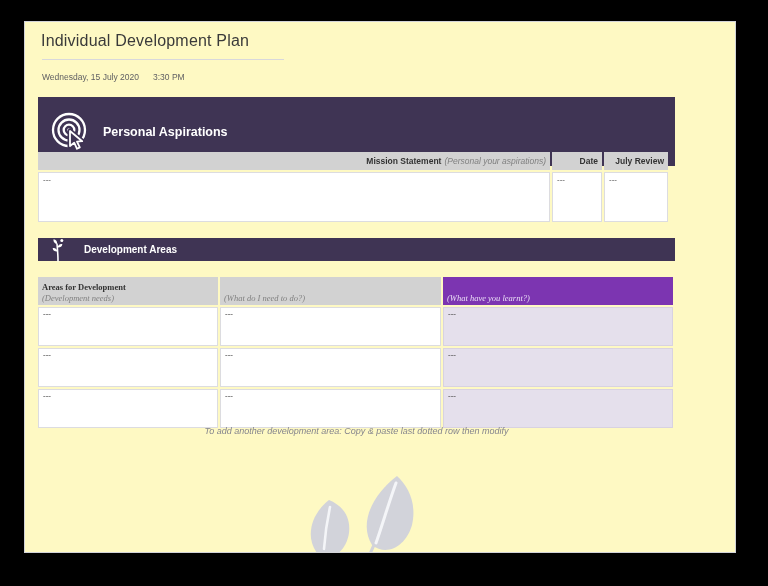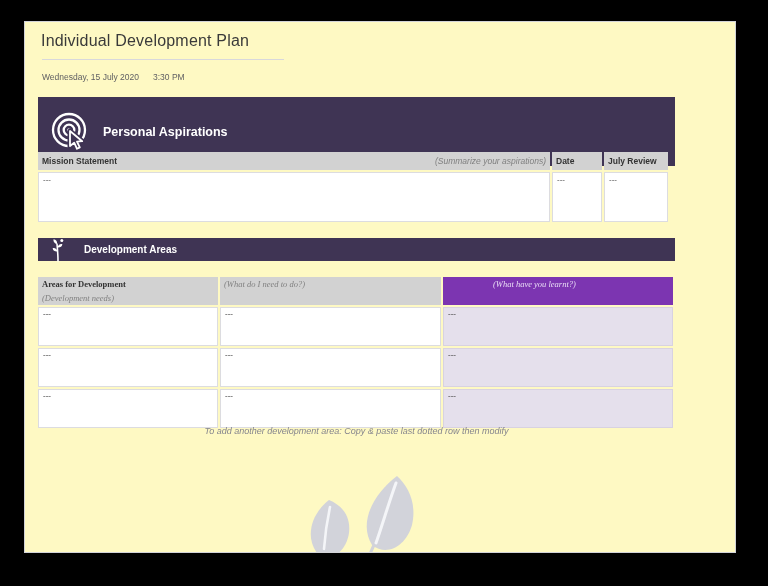--- a/index.html
+++ b/index.html
@@ -58,29 +58,29 @@
   .dev-grid{
     top:255px;width:637px;
     grid-template-columns:180px 221px 230px;
     grid-template-rows:28px 39px 39px 39px;
     font-family:Liberation Serif, serif;
   }
   .hcell{
     background:#d2d2d2;
     font-size:8.5px;color:#333;
     padding:2px 4px 1px 4px;
-    display:flex;flex-direction:column;justify-content:space-between;
+    display:flex;flex-direction:column;justify-content:flex-end;
     line-height:11px;
     white-space:nowrap;overflow:hidden;
   }
   .hcell .lbl{font-weight:bold;}
   .hcell .hint{font-style:italic;color:#818181;font-weight:normal;}
   .hcell.inline{flex-direction:row;gap:3px;align-items:center;}
   .hcell.purple{background:#7c35b1;color:#fff;}
-  .hcell.purple .hint{color:#e9dcf5;margin-left:46px;}
+  .hcell.purple .hint{color:#e9dcf5;}
   .bcell{
     background:#fff;
     border:1px solid #dcdce0;
     font-size:8px;color:#4a4a4a;
     padding:2px 4px;
     line-height:10px;
   }
   .bcell.lavender{background:#e5e0ec;border-color:#d8d2e1;}
   
   .footnote{
@@ -118,21 +118,21 @@
           <path d="M0,0 L0,15 L4.2,11.7 L7,17.8 L9.8,16.4 L7,10.6 L12.2,10.2 Z" fill="#3f3454" stroke="#fff" stroke-width="1.8" stroke-linejoin="round"></path>
         </g>
       </svg>
     </span>
     <span class="banner-label">Personal Aspirations</span>
   </div>
 
   <div class="grid mission-grid">
     <div class="hcell inline">
       <span class="lbl">Mission Statement</span>
-      <span class="hint">(Summarize your aspirations)</span>
+      <span class="hint">(Personal your aspirations)</span>
     </div>
     <div class="hcell inline">
       <span class="lbl">Date</span>
     </div>
     <div class="hcell inline">
       <span class="lbl">July Review</span>
     </div>
     <div class="bcell">---</div>
     <div class="bcell">---</div>
     <div class="bcell">---</div>

